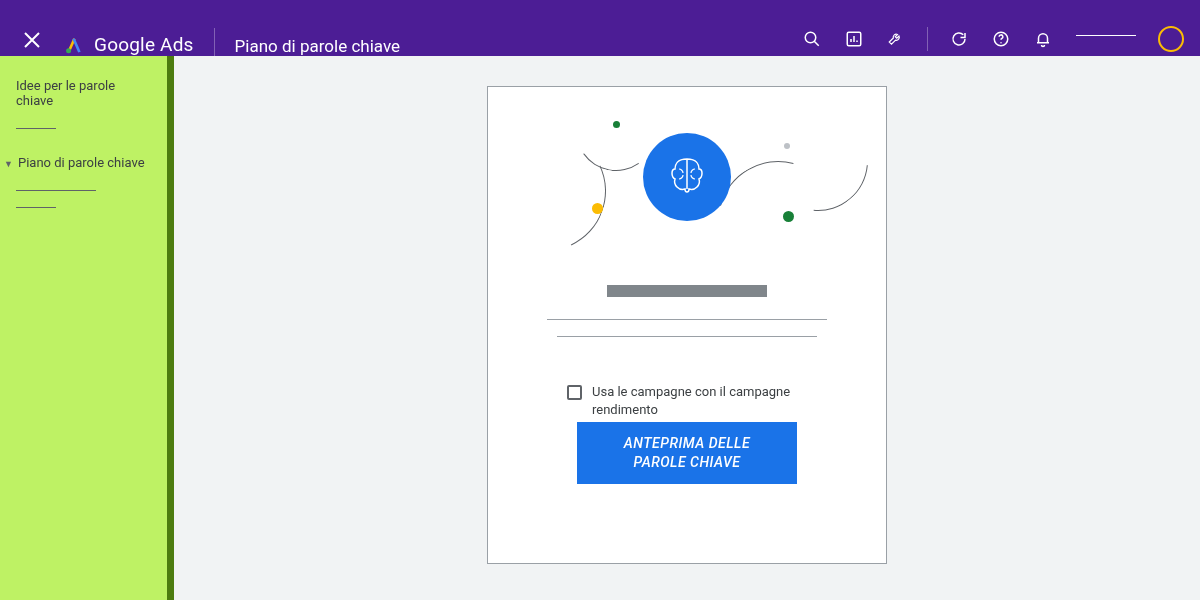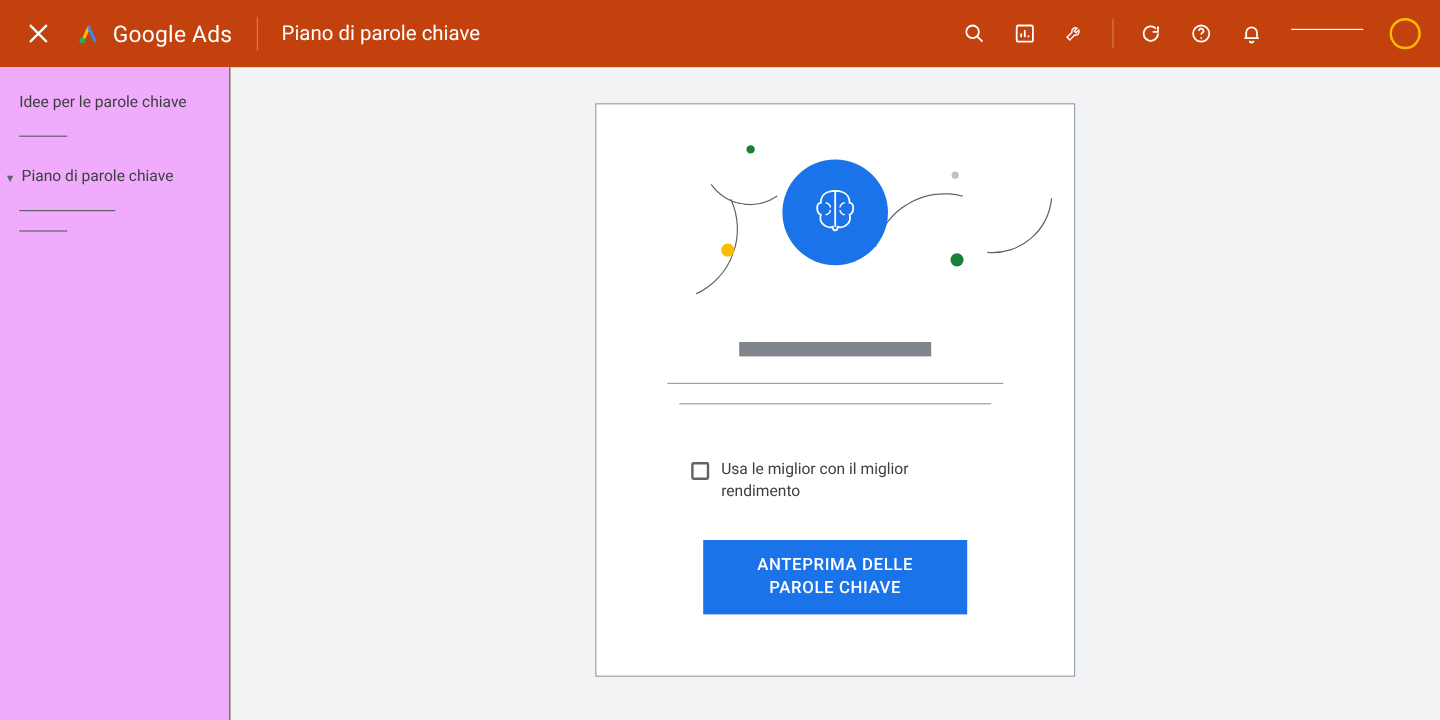--- a/index.html
+++ b/index.html
@@ -1,33 +1,33 @@
 <!DOCTYPE html>
 <html><head>
 <meta charset="utf-8">
 <style>
   * { box-sizing: border-box; margin: 0; padding: 0; }
   body { font-family: Roboto, Arial, sans-serif; background: #f1f3f4; width: 1200px; height: 600px; overflow: hidden; }
   
-  .topbar { background: #c2410c; height: 56px; display: flex; align-items: center; padding: 0 16px; color: #fff; }
+  .topbar { background: #4c1d95; height: 56px; display: flex; align-items: flex-end; padding: 0 16px; color: #fff; }
   .close-btn { padding: 8px; cursor: pointer; display: flex; }
   .logo { margin-left: 16px; display: flex; align-items: center; gap: 10px; }
   .logo-icon { width: 20px; height: 20px; }
   .logo-text { font-size: 19px; font-weight: 400; letter-spacing: .2px; }
   .divider { width: 1px; height: 28px; background: rgba(255,255,255,.3); margin: 0 20px; }
   .page-title { font-size: 17px; font-weight: 400; }
   .spacer { flex: 1; }
   .topbar-icons { display: flex; align-items: center; gap: 4px; }
   .icon-btn { padding: 8px 10px; cursor: pointer; display: flex; align-items: center; }
   .gap-divider { width: 1px; height: 24px; background: rgba(255,255,255,.3); margin: 0 8px; }
   .account-line { width: 60px; height: 1px; background: #fff; margin: 0 10px; position: relative; top: -4px; }
   .avatar { width: 26px; height: 26px; border-radius: 50%; border: 2px solid #fbbc04; margin-left: 8px; }
   
   .container { display: flex; height: calc(100% - 56px); }
-  .sidebar { width: 192px; background: #f0abfc; border-right: 1px solid #4d7c0f; padding-top: 12px; font-size: 13px; }
+  .sidebar { width: 174px; background: #bef264; border-right: 7px solid #4d7c0f; padding-top: 12px; font-size: 13px; }
   .side-item { padding: 10px 16px; color: #3c4043; cursor: pointer; position: relative; }
   .side-item.active { background: #eceff1; color: #1a73e8; }
   .side-item.active::before { content: ''; position: absolute; left: 0; top: 0; bottom: 0; width: 3px; background: #1a73e8; }
   .side-item .caret { position: absolute; left: 4px; top: 14px; font-size: 9px; color: #5f6368;}
   .side-item.with-caret { padding-left: 18px; }
   .side-line { height: 1px; background: #5f6368; margin: 10px 16px 16px 16px; }
   .side-line.short { width: 40px; }
   .side-line.med { width: 80px; }
   
   .main { flex: 1; position: relative; display: flex; justify-content: center; padding-top: 30px; }
@@ -47,21 +47,21 @@
   .arc.a4 { width: 120px; height: 120px; right: 20px; top: 50px; border-color: #5f6368 transparent transparent transparent; transform: rotate(-30deg);}
   
   .redacted-short { width: 160px; height: 12px; background: #80868b; margin-bottom: 14px; }
   .hr-line { width: 280px; height: 1px; background: #9aa0a6; margin: 8px 0; }
   .hr-line.mid { width: 260px; }
 
   .checkbox-row { display: flex; align-items: flex-start; gap: 10px; width: 240px; margin-top: 38px; }
   .checkbox { width: 15px; height: 15px; border: 2px solid #5f6368; border-radius: 2px; flex-shrink: 0; margin-top: 2px; cursor: pointer; }
   .checkbox-label { font-size: 13px; color: #3c4043; line-height: 1.35; }
   
-  .primary-btn { margin-top: 32px; background: #1a73e8; color: #fff; font-size: 14px; font-weight: 500; letter-spacing: .5px; padding: 12px 24px; width: 220px; text-align: center; cursor: pointer; line-height: 1.35; }
+  .primary-btn { margin-top: 4px; background: #1a73e8; color: #fff; font-size: 14px; font-weight: 500; letter-spacing: .5px; padding: 12px 24px; width: 220px; text-align: center; cursor: pointer; line-height: 1.35; font-style: italic; }
   
   .icon-underline::after{content:'';display:block;height:1px;background:#fff;margin-top:4px;}
   svg { display: block; }
 </style>
 </head>
 <body>
 
 <div class="topbar">
   <div class="close-btn">
     <svg width="16" height="16" viewBox="0 0 16 16">
@@ -153,18 +153,18 @@
               <path d="M18 18 C20 18 22 20 22 22 M18 28 C20 28 22 26 22 24 M34 18 C32 18 30 20 30 22 M34 28 C32 28 30 26 30 24" stroke="#fff" stroke-width="1.2" fill="none"></path>
             </svg>
         </div>
       </div>
       <div class="redacted-short"></div>
       <div class="hr-line"></div>
       <div class="hr-line mid"></div>
 
       <div class="checkbox-row">
         <div class="checkbox"></div>
-        <div class="checkbox-label">Usa le miglior con il miglior rendimento</div>
+        <div class="checkbox-label">Usa le campagne con il campagne rendimento</div>
       </div>
       <div class="primary-btn">ANTEPRIMA DELLE PAROLE CHIAVE</div>
     </div>
   </div>
 </div>
 
 </body></html>

